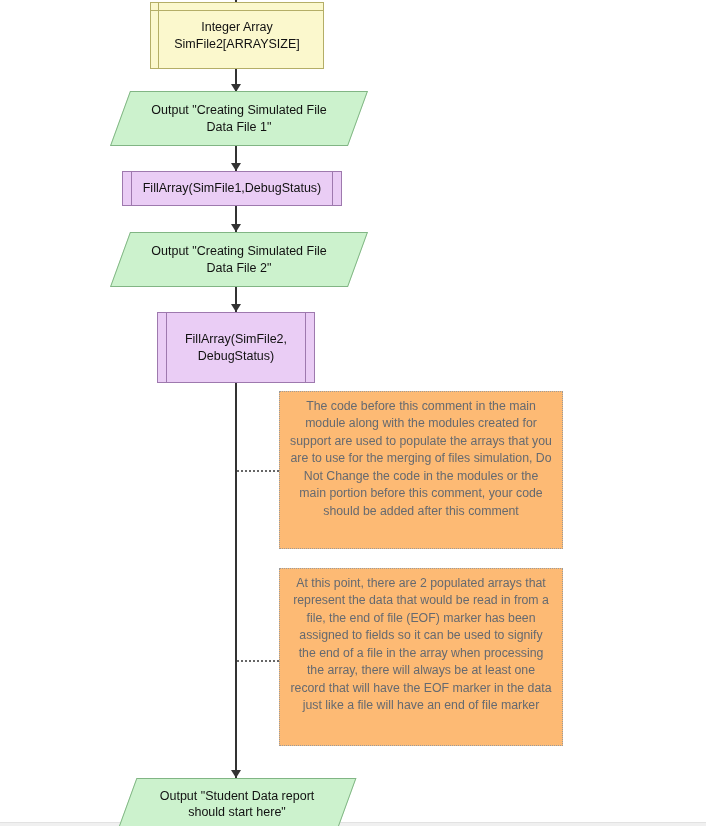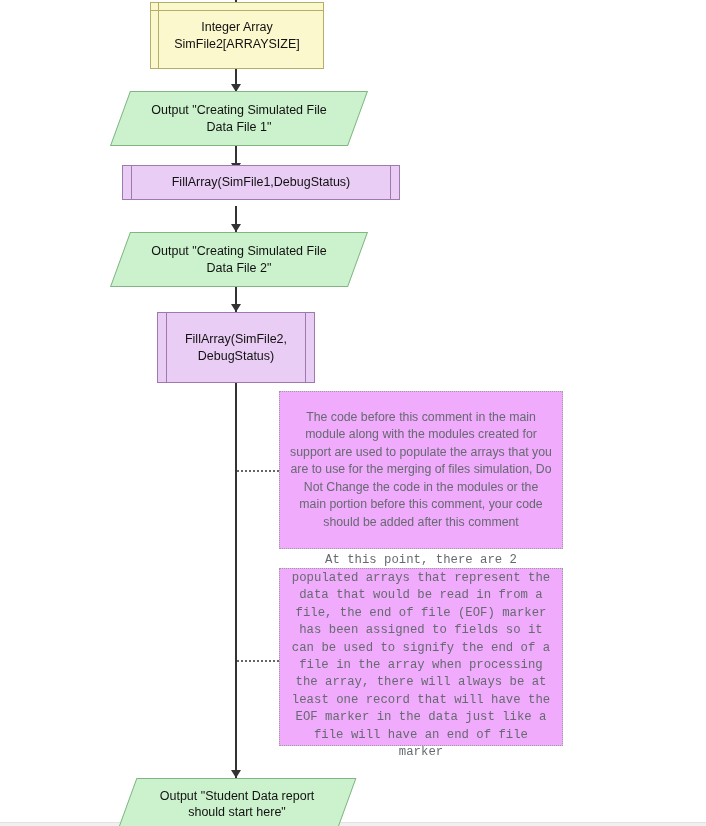--- a/index.html
+++ b/index.html
@@ -97,24 +97,23 @@
     bottom: -1px;
     width: 1px;
     background: #9e79ae;
     z-index: 2;
   }
   .shape-sub .bar-l { left: 8px; }
   .shape-sub .bar-r { right: 8px; }
 
   
   .shape-comment {
-    background: #f0abfc;
+    background: #fdba74;
     border: 1px dotted #9b9b9b;
     display: flex;
-    align-items: center;
     justify-content: center;
     padding: 6px 10px;
   }
   .shape-comment .node-label {
     color: #666a70;
     font-size: 12.3px;
     line-height: 1.42;
   }
 
   
@@ -176,21 +175,21 @@
     <div class="node-label">Integer Array
 SimFile2[ARRAYSIZE]</div>
   </div>
 
   <div class="node shape-output" style="left:120px; top:91px; width:238px; height:55px;">
     <div class="skew"></div>
     <div class="node-label">Output "Creating Simulated File
 Data File 1"</div>
   </div>
 
-  <div class="node shape-sub" style="left:122px; top:165px; width:278px; height:35px;">
+  <div class="node shape-sub" style="left:122px; top:171px; width:220px; height:35px;">
     <div class="bar-l"></div>
     <div class="bar-r"></div>
     <div class="node-label">FillArray(SimFile1,DebugStatus)</div>
   </div>
 
   <div class="node shape-output" style="left:120px; top:232px; width:238px; height:55px;">
     <div class="skew"></div>
     <div class="node-label">Output "Creating Simulated File
 Data File 2"</div>
   </div>
@@ -199,21 +198,21 @@
     <div class="bar-l"></div>
     <div class="bar-r"></div>
     <div class="node-label">FillArray(SimFile2,
 DebugStatus)</div>
   </div>
 
   <div class="node shape-comment" style="left:279px; top:391px; width:284px; height:158px;">
     <div class="node-label">The code before this comment in the main module along with the modules created for support are used to populate the arrays that you are to use for the merging of files simulation, Do Not Change the code in the modules or the main portion before this comment, your code should be added after this comment</div>
   </div>
 
-  <div class="node shape-comment" style="left:279px; top:568px; width:284px; height:178px;font-family:Liberation Mono, monospace;">
+  <div class="node shape-comment" style="left:279px; top:568px; width:284px; height:178px;">
     <div class="node-label">At this point, there are 2 populated arrays that represent the data that would be read in from a file, the end of file (EOF) marker has been assigned to fields so it can be used to signify the end of a file in the array when processing the array, there will always be at least one record that will have the EOF marker in the data just like a file will have an end of file marker</div>
   </div>
 
   <div class="node shape-output" style="left:127px; top:778px; width:220px; height:52px;">
     <div class="skew"></div>
     <div class="node-label">Output "Student Data report
 should start here"</div>
   </div>
 
   <div class="page-band" style="top:822px;"></div>

